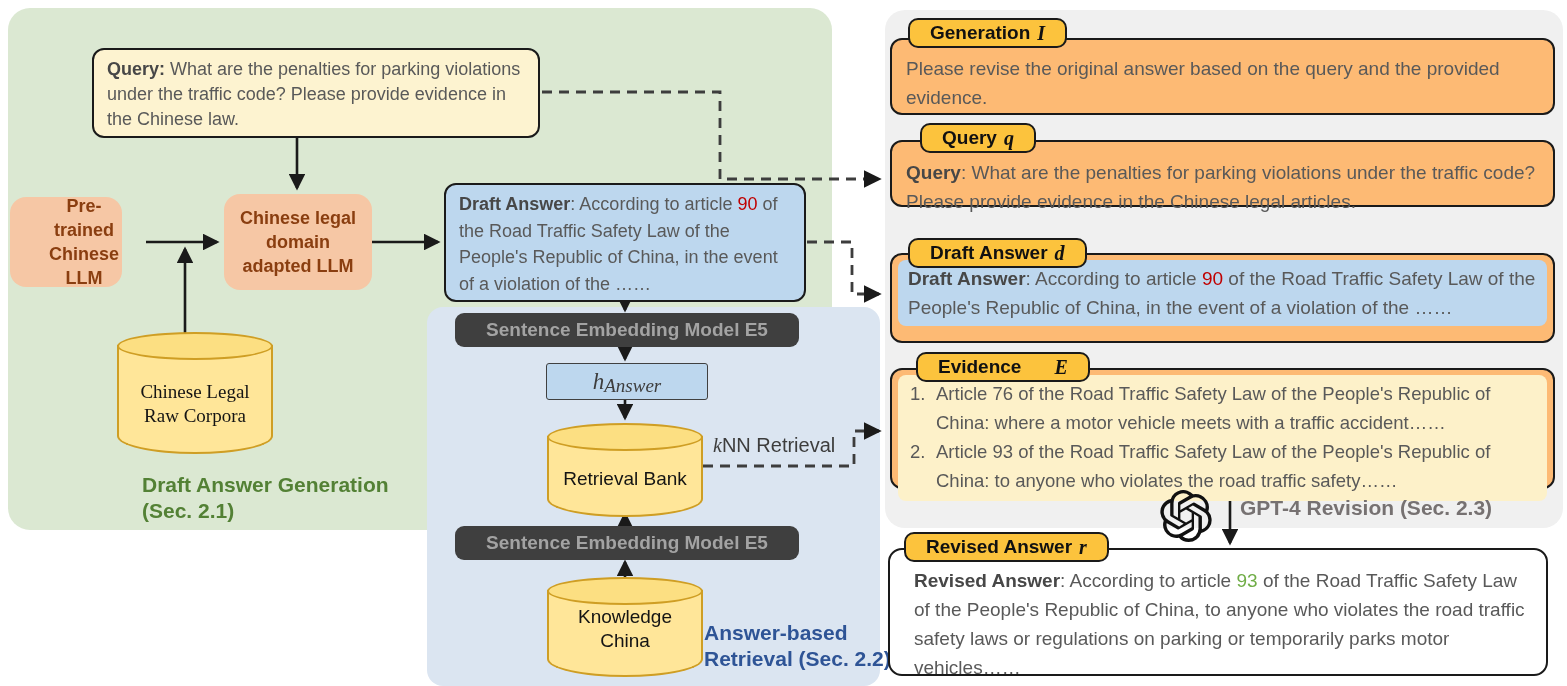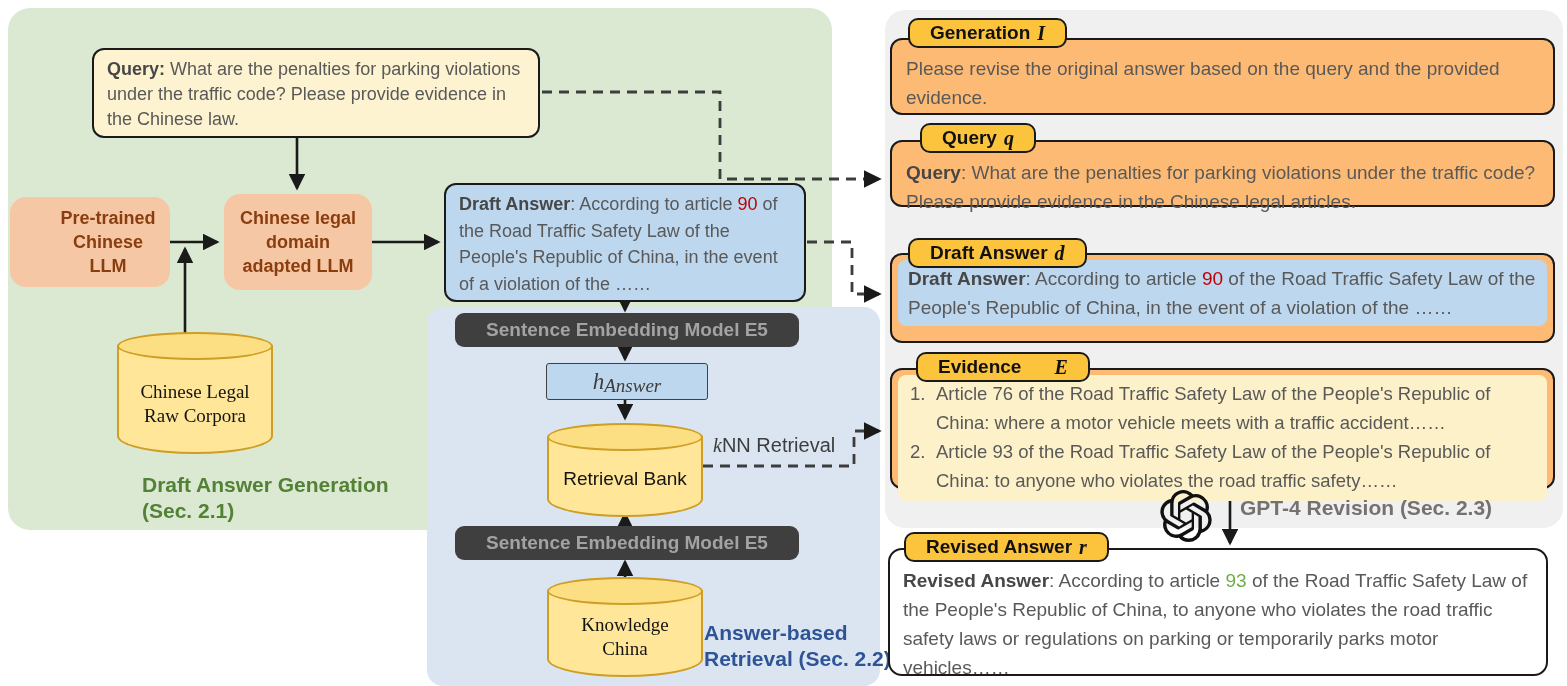--- a/index.html
+++ b/index.html
@@ -21,21 +21,21 @@
     border:2px solid #1a1a1a; border-radius:12px; padding:7px 13px;
     font-size:18px; line-height:25px; color:#595959;
   }
   .lbl-bold { font-weight:bold; color:#474747; }
 
   .llm-box {
     background:#f6c7a5; border-radius:16px; color:#8a3e10; font-weight:bold;
     font-size:18px; line-height:24px; text-align:center;
     display:flex; align-items:center; justify-content:center; padding:4px 8px;
   }
-  #pretrained-box { left:10px; top:197px; width:160px; height:90px;padding-left:44px; }
+  #pretrained-box { left:10px; top:197px; width:112px; height:90px;padding-left:44px; }
   #adapted-box    { left:224px; top:194px; width:148px; height:96px; }
 
   #draft-box {
     left:444px; top:183px; width:362px; height:119px; background:#bdd7ee;
     border:2px solid #1a1a1a; border-radius:12px; padding:6px 13px;
     font-size:18px; line-height:26.5px; color:#595959;
   }
   .num-red { color:#c00000; }
   .num-green { color:#70ad47; }
 
@@ -67,39 +67,39 @@
   }
   .cyl-label {
     position:absolute; left:0; right:0; text-align:center; z-index:3;
     font-size:19px; line-height:24px; color:#141414;
   }
   #corpora-cyl { left:117px; top:332px; width:156px; height:122px; }
   #corpora-cyl .cyl-label { top:48px;font-family:Liberation Serif, serif; }
   #bank-cyl { left:547px; top:423px; width:156px; height:94px; }
   #bank-cyl .cyl-label { top:44px; }
   #kb-cyl { left:547px; top:577px; width:156px; height:100px; }
-  #kb-cyl .cyl-label { top:36px;font-family:Liberation Serif, serif; }
+  #kb-cyl .cyl-label { top:28px; }
 
   .section-label { position:absolute; z-index:9; font-weight:bold; font-size:21px; line-height:26px; }
   #green-label { left:142px; top:472px; color:#538135; }
   #blue-label  { left:704px; top:620px; color:#2e5496; }
 
   #knn-label { left:713px; top:434px; font-size:20px; color:#3d3d3d; z-index:9; position:absolute; }
   .math-var { font-family:"Liberation Serif", serif; font-style:italic; }
 
   .prompt-box {
     position:absolute; z-index:9; box-sizing:border-box; background:#fdba74;
     border:2px solid #1a1a1a; border-radius:12px; color:#595959;
     font-size:19px; line-height:29px;
   }
   #instruction-box { left:890px; top:38px;  width:665px; height:77px;  padding:14px 14px 0 14px; }
   #queryq-box      { left:890px; top:140px; width:665px; height:67px;  padding:16px 14px 0 14px; }
   #draftd-box      { left:890px; top:253px; width:665px; height:90px;  padding:5px 6px; }
   #evidence-box    { left:890px; top:368px; width:665px; height:121px; padding:5px 6px; }
-  #revised-box     { left:888px; top:548px; width:660px; height:128px; padding:16px 14px 0 13px;
+  #revised-box     { left:888px; top:548px; width:660px; height:128px; padding:16px 14px 0 24px;
                      background:#ffffff; border-radius:14px; }
 
   .badge {
     position:absolute; z-index:12; background:#fcc33d; border:2.2px solid #1a1a1a;
     border-radius:10px; height:30px; padding:0 20px; box-sizing:border-box;
     display:flex; align-items:center; justify-content:center;
     font-weight:bold; font-size:19px; color:#111111; white-space:nowrap;
   }
   .badge .math-var { font-size:20px; margin-left:7px; font-weight:bold; }
   #instruction-badge { left:908px; top:18px; }

